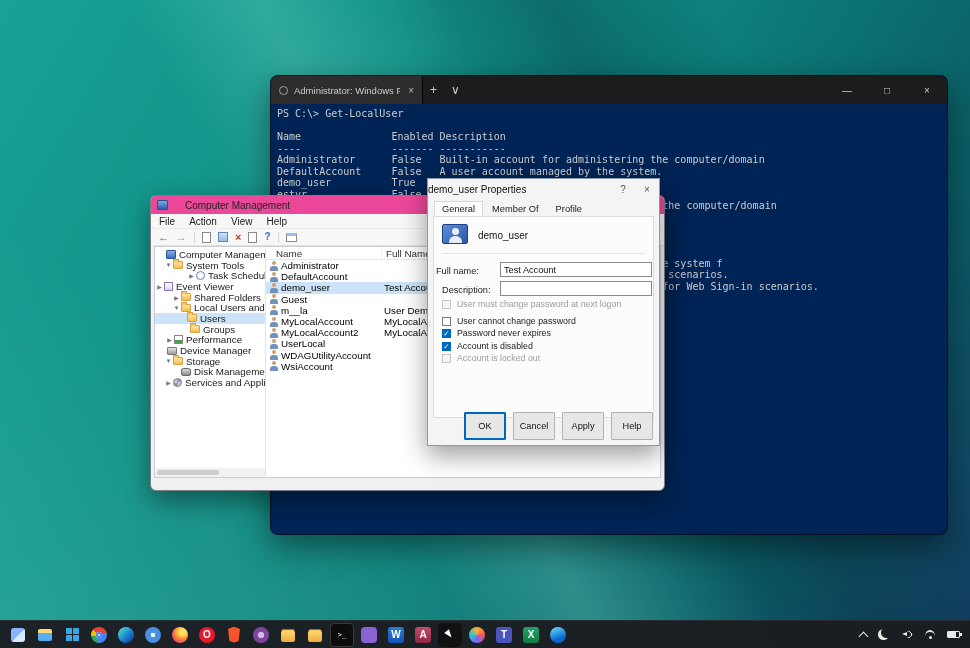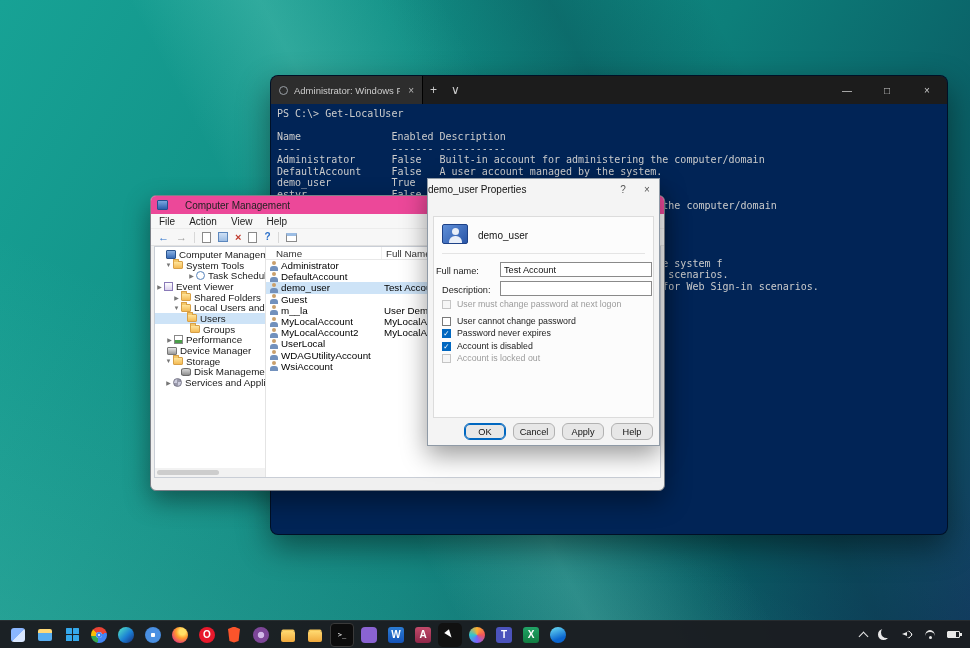--- a/index.html
+++ b/index.html
@@ -90,21 +90,21 @@
   .dlg-hr{position:absolute;left:8px;right:8px;top:36px;border-top:1px solid #e4e4e4}
   .frow-label{position:absolute;font-size:9.2px;color:#222}
   .inputbox{position:absolute;background:#fff;border:1px solid #8a8a8a;font-size:9.2px;color:#111;padding:2px 3px;height:15px;line-height:10px;overflow:hidden;white-space:nowrap}
   .cbrow{position:absolute;left:8px;display:flex;align-items:center;gap:6px;height:10px}
   .cb{width:9px;height:9px;border:1px solid #7a7a7a;background:#fff;font-size:7.5px;line-height:8px;text-align:center;color:#fff;flex:none}
   .cbrow.on .cb{background:#0067c0;border-color:#0067c0}
   .cbrow.dis .cb{border-color:#c5c5c5;background:#f6f6f6}
   .cblabel{font-size:8.8px;color:#1a1a1a;white-space:nowrap}
   .cbrow.dis .cblabel{color:#9b9b9b}
   .dlg-buttons{position:absolute;right:6px;bottom:5px;display:flex;gap:7px}
-  .dbtn{width:42px;height:17px;background:#e7e7e7;border:1px solid #b2b2b2;border-radius:6px;font-size:9.2px;display:flex;align-items:center;justify-content:center;color:#111}
+  .dbtn{width:42px;height:28px;background:#e7e7e7;border:1px solid #b2b2b2;border-radius:1px;font-size:9.2px;display:flex;align-items:center;justify-content:center;color:#111}
   .dbtn.default{border-color:#0067c0;box-shadow:inset 0 0 0 1px #0067c0}
 
   
   .taskbar{position:absolute;left:0;right:0;bottom:0;height:28px;background:rgba(27,29,33,0.97);border-top:1px solid rgba(255,255,255,.06);display:flex;align-items:center;z-index:60}
   .tb-apps{display:flex;gap:3px;margin-left:6px}
   .tbi{width:24px;height:24px;border-radius:4px;display:flex;align-items:center;justify-content:center;position:relative;flex:none}
   .tbi .g{font-style:normal;position:relative;z-index:1;font-size:10px;font-weight:bold;color:#fff}
   .tbi::before{position:absolute}
   .a-widgets::before{content:"";inset:5px;border-radius:3px;background:linear-gradient(135deg,#8ab6ff 50%,#d9e7ff 50%)}
   .a-explorer::before{content:"";inset:6px 5px;background:linear-gradient(#ffd977 32%,#58aef0 32%);border-radius:2px}
@@ -332,20 +332,25 @@
     </div>
   </div>
 </div>
 
 <div class="dlg">
   <div class="dlg-titlebar">
     <span class="dlg-title">demo_user Properties</span>
     <span class="dlg-tbtn">?</span>
     <span class="dlg-tbtn">×</span>
   </div>
+  <div class="dlg-tabs">
+    <span class="dtab active">General</span>
+    <span class="dtab">Member Of</span>
+    <span class="dtab">Profile</span>
+  </div>
   <div class="dlg-page">
     <span class="du-icon"></span>
     <span class="du-name">demo_user</span>
     <div class="dlg-hr"></div>
     <span class="frow-label" style="left:2px;top:49px">Full name:</span>
     <div class="inputbox" style="left:66px;top:45px;width:152px">Test Account</div>
     <span class="frow-label" style="left:8px;top:68px">Description:</span>
     <div class="inputbox" style="left:66px;top:64px;width:152px"></div>
     <div class="cbrow dis" style="top:82px">
         <span class="cb"></span>

